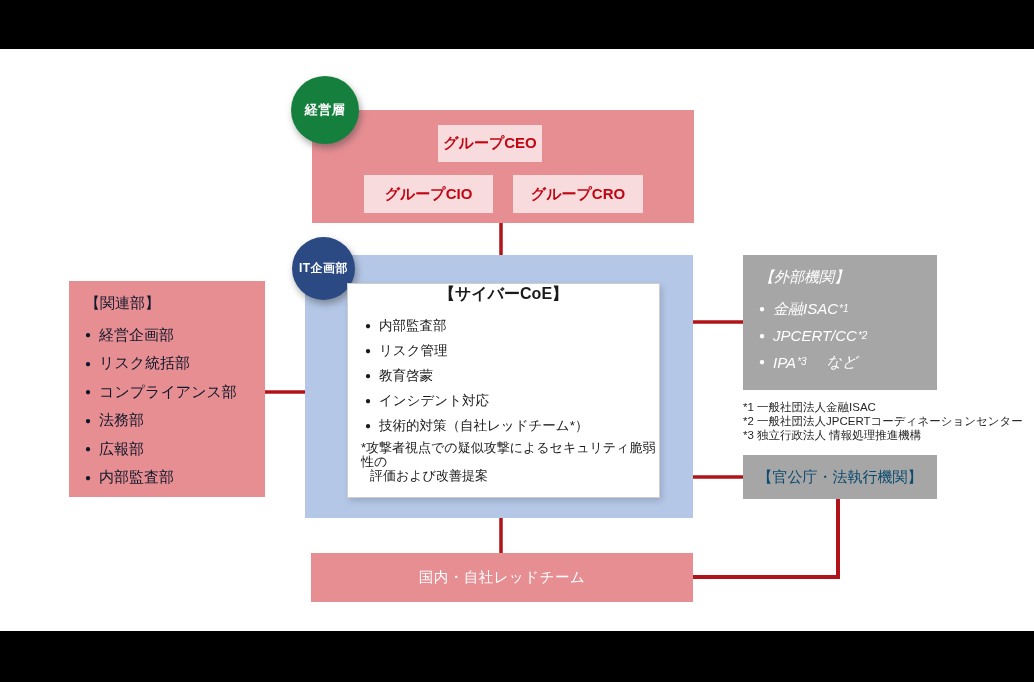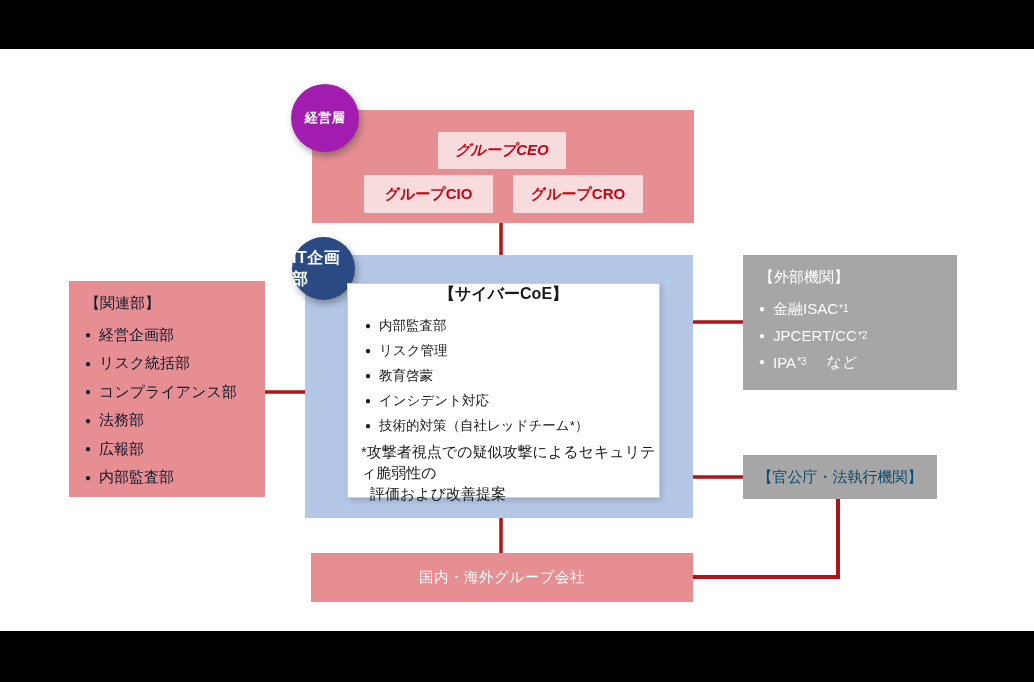--- a/index.html
+++ b/index.html
@@ -8,49 +8,49 @@
     font-family:"Liberation Sans","DejaVu Sans",sans-serif;
   }
   .paper{position:absolute;left:0;top:49px;width:1034px;height:582px;background:#ffffff;}
   .abs{position:absolute;box-sizing:border-box;}
   .connectors{position:absolute;left:0;top:0;width:1034px;height:682px;}
 
   
   .box-mgmt{left:312px;top:110px;width:382px;height:113px;background:#E78E93;}
   .chip{position:absolute;box-sizing:border-box;background:#F8DBDD;color:#C00612;
         font-weight:bold;font-size:15px;display:flex;align-items:center;justify-content:center;}
-  .chip-ceo{left:438px;top:132px;width:128px;height:37px;font-style:italic;}
+  .chip-ceo{left:438px;top:125px;width:104px;height:37px;}
   .chip-cio{left:364px;top:175px;width:129px;height:38px;}
   .chip-cro{left:513px;top:175px;width:130px;height:38px;}
 
   .circle{position:absolute;border-radius:50%;color:#fff;font-weight:bold;
           display:flex;align-items:center;justify-content:center;
           box-shadow:2px 4px 7px rgba(60,60,60,.45);letter-spacing:.5px;}
-  .circle-mgmt{left:291px;top:84px;width:68px;height:68px;background:#a21caf;font-size:13px;font-family:Liberation Mono, monospace;}
-  .circle-it{left:292px;top:237px;width:63px;height:63px;background:#2B4A84;font-size:16px;}
+  .circle-mgmt{left:291px;top:76px;width:68px;height:68px;background:#15803d;font-size:13px;font-family:Liberation Mono, monospace;}
+  .circle-it{left:292px;top:237px;width:63px;height:63px;background:#2B4A84;font-size:12px;}
 
   
   .box-blue{left:305px;top:255px;width:388px;height:263px;background:#B4C7E7;}
   .box-coe{left:347px;top:283px;width:313px;height:215px;background:#fff;
            border:1px solid #cfcfcf;color:#1a1a1a;box-shadow:2px 3px 6px rgba(0,0,0,.15);}
   .coe-title{margin-top:0;text-align:center;font-weight:bold;font-size:16px;}
   .coe-items{margin-top:8px;margin-left:17px;}
   .coe-item{font-size:13.5px;height:25px;display:flex;align-items:center;}
-  .coe-note{font-size:15px;margin-left:13px;margin-top:3px;line-height:21px;}
+  .coe-note{font-size:13px;margin-left:13px;margin-top:3px;line-height:14px;}
   .coe-note-2{padding-left:9px;}
   .bullet{font-size:10px;margin-right:8px;line-height:1;}
 
   
   .box-related{left:69px;top:281px;width:196px;height:216px;background:#E78E93;color:#0f172a;}
   .panel-title{font-size:15px;padding:13px 0 0 16px;}
   .related-items{margin-top:8px;margin-left:16px;}
   .related-item{font-size:15px;height:28.5px;display:flex;align-items:center;}
 
   
-  .box-ext{left:743px;top:255px;width:214px;height:135px;background:#A6A6A6;color:#fff;}
+  .box-ext{left:743px;top:255px;width:194px;height:135px;background:#A6A6A6;color:#fff;font-style:italic;}
   .ext-items{margin-top:9px;margin-left:16px;}
   .ext-item{font-size:15px;height:26.5px;display:flex;align-items:center;}
   .ext-item sup{font-size:10px;line-height:1;margin-left:1px;}
   .ext-suffix{margin-left:20px;}
 
   .footnotes{left:743px;top:401px;width:290px;font-size:11.5px;line-height:13.8px;color:#262626;}
 
   .box-gov{left:743px;top:455px;width:194px;height:44px;background:#A6A6A6;color:#0c4a6e;
            font-size:15px;display:flex;align-items:center;justify-content:center;}
   .box-group{left:311px;top:553px;width:382px;height:49px;background:#E78E93;color:#fff;
@@ -172,21 +172,26 @@
       </div>
       <div class="ext-item">
         <span class="bullet">●</span>
         <span>IPA</span>
         <sup>*3</sup>
         <span class="ext-suffix">など</span>
       </div>
     </div>
   </div>
 
+  <div class="abs footnotes">
+    <div>*1 一般社団法人金融ISAC</div>
+    <div>*2 一般社団法人JPCERTコーディネーションセンター</div>
+    <div>*3 独立行政法人 情報処理推進機構</div>
+  </div>
 
   <div class="abs box-gov">
     <span>【官公庁・法執行機関】</span>
   </div>
 
   <div class="abs box-group">
-    <span>国内・海外グループ会社</span>
+    <span>国内・自社レッドチーム</span>
   </div>
 </div>
 
 </body></html>

